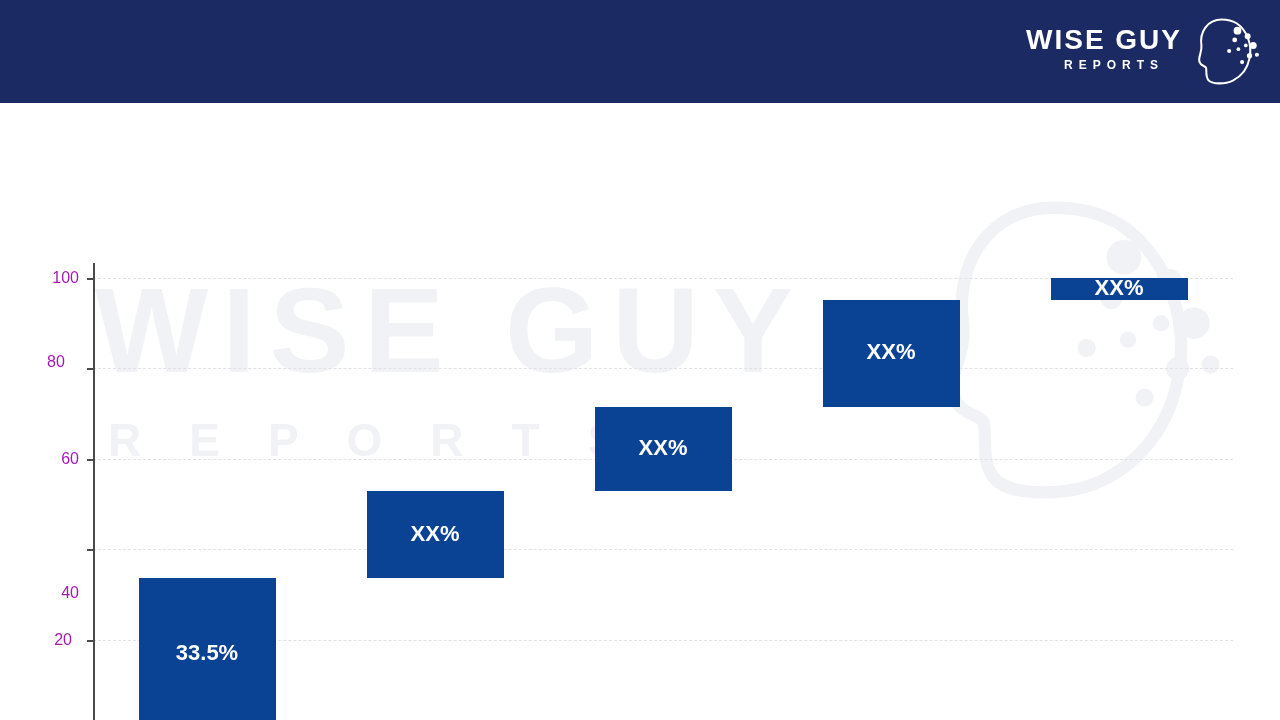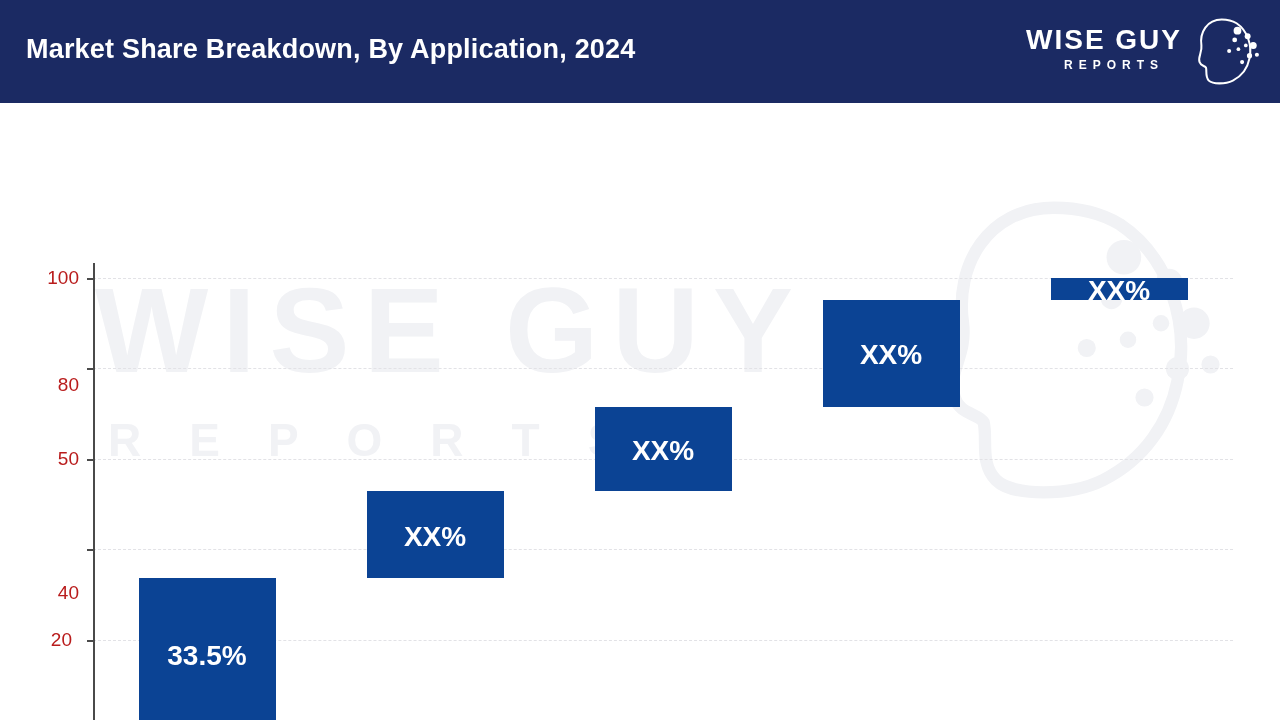--- a/index.html
+++ b/index.html
@@ -127,51 +127,50 @@
     top: 160px;
     width: 0;
     height: 468px;
     border-left: 2px solid #4a4a4a;
   }
   .ytick {
     position: absolute;
     right: 0;
     width: 46px;
     text-align: right;
-    font-size: 19px;
-    color: #b91c1c;
+    font-size: 16px;
+    color: #a21caf;
     transform: translateY(-50%);
   }
   .tickmark {
     position: absolute;
     left: 87px;
     width: 6px;
     height: 0;
     border-top: 2px solid #4a4a4a;
   }
 
   .bar {
     position: absolute;
     background: #0b4394;
   }
   .bar-label {
     position: absolute;
     width: 100%;
     text-align: center;
     color: #ffffff;
-    font-size: 28px;
+    font-size: 22px;
     font-weight: bold;
     white-space: nowrap;
   }
 </style>
 </head>
 <body>
 
 <div class="header">
-  <div class="header-title">Market Share Breakdown, By Application, 2024</div>
 
   <div class="logo">
     <div class="logo-text">WISE GUY</div>
     <div class="logo-sub">REPORTS</div>
     <svg class="logo-mark" viewBox="0 0 80 80">
       <path d="M30 6 C14 6 6 20 8 34 C9 42 4 46 6 52 C7 56 12 56 13 58 C14 62 12 68 16 72 C20 76 34 76 42 72 C52 67 58 58 60 48 C63 34 58 18 46 10 C41 7 35 6 30 6 Z" fill="none" stroke="#ffffff" stroke-width="2.2"></path>
       <circle cx="47" cy="18" r="4.2" fill="#ffffff"></circle>
       <circle cx="58" cy="24" r="3.2" fill="#ffffff"></circle>
       <circle cx="64" cy="34" r="3.8" fill="#ffffff"></circle>
       <circle cx="60" cy="45" r="2.8" fill="#ffffff"></circle>
@@ -211,23 +210,23 @@
       <div class="gridline" style="left: 93px; top: 355.571px;"></div>
       <div class="gridline" style="left: 93px; top: 265.095px;"></div>
       <div class="gridline" style="left: 93px; top: 174.619px;"></div>
     </div>
   <div id="tick-layer">
       <div class="ytick" style="top: 627px; left: 33px; width: 46px;">0</div>
       <div class="ytick" style="top: 536.524px; left: 26px; width: 46px;">20</div>
       <div class="tickmark" style="top: 536.524px;"></div>
       <div class="ytick" style="top: 446.048px; left: 33px; width: 46px; margin-top: 44px;">40</div>
       <div class="tickmark" style="top: 446.048px;"></div>
-      <div class="ytick" style="top: 355.571px; left: 33px; width: 46px;">50</div>
+      <div class="ytick" style="top: 355.571px; left: 33px; width: 46px;">60</div>
       <div class="tickmark" style="top: 355.571px;"></div>
-      <div class="ytick" style="top: 282px; left: 33px; width: 46px;">80</div>
+      <div class="ytick" style="top: 259px; left: 33px; width: 46px; text-align: center;">80</div>
       <div class="tickmark" style="top: 265.095px;"></div>
       <div class="ytick" style="top: 174.619px; left: 33px; width: 46px;">100</div>
       <div class="tickmark" style="top: 174.619px;"></div>
     </div>
   <div class="axis-y"></div>
 
   <div id="bar-layer">
       <div class="bar" style="left: 138.5px; top: 475.452px; width: 137px; height: 151.548px; background: rgb(11, 67, 148);">
         <div class="bar-label" style="top: 61.7738px;">33.5%</div>
       </div>

